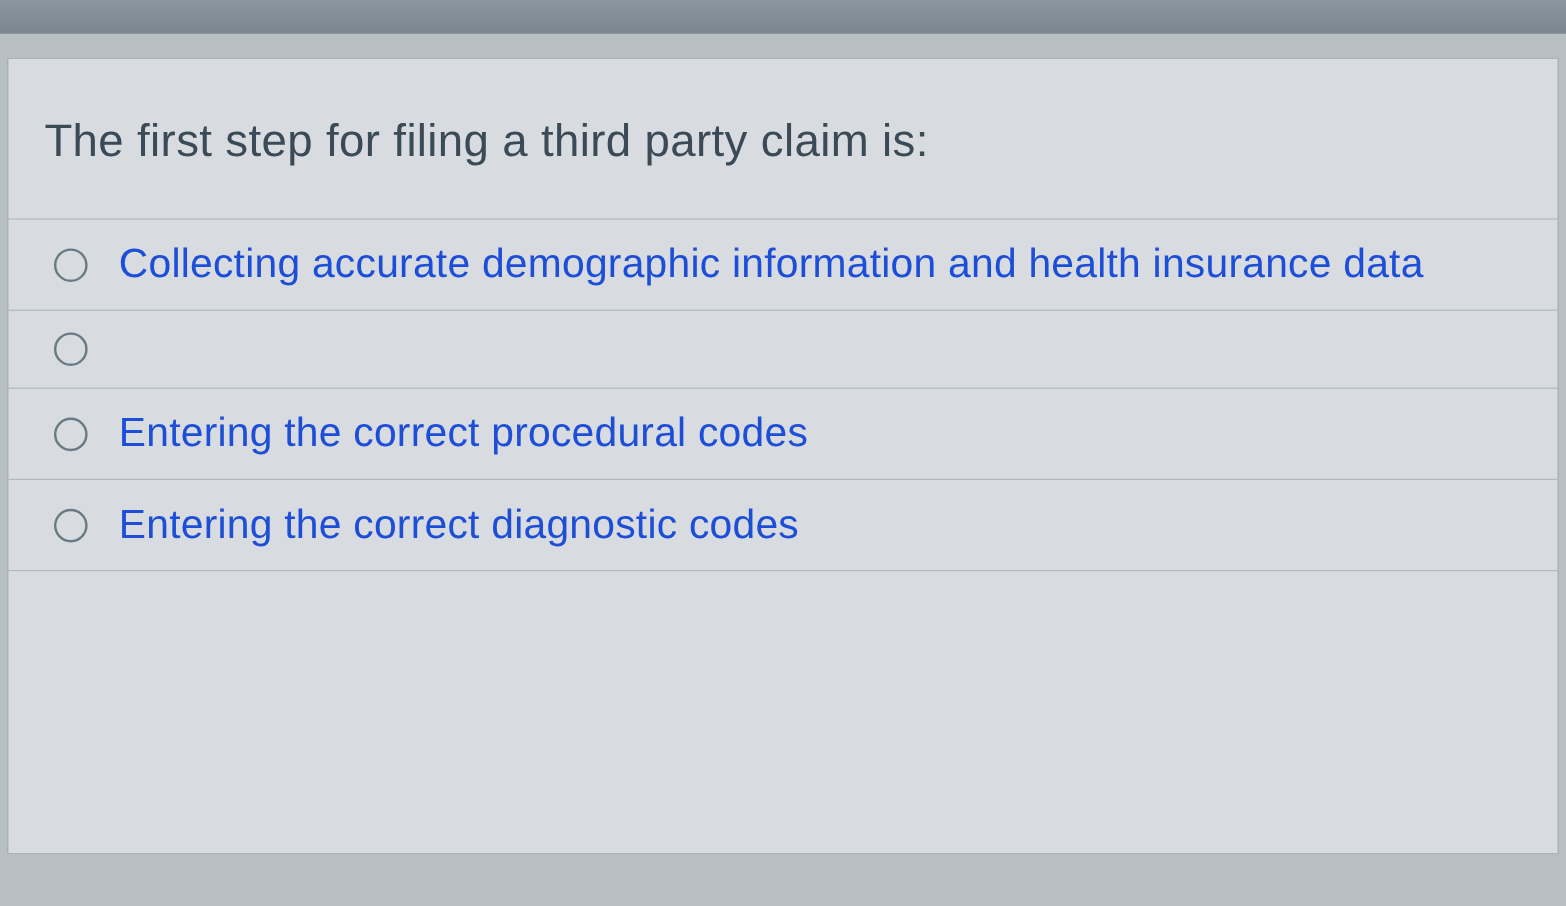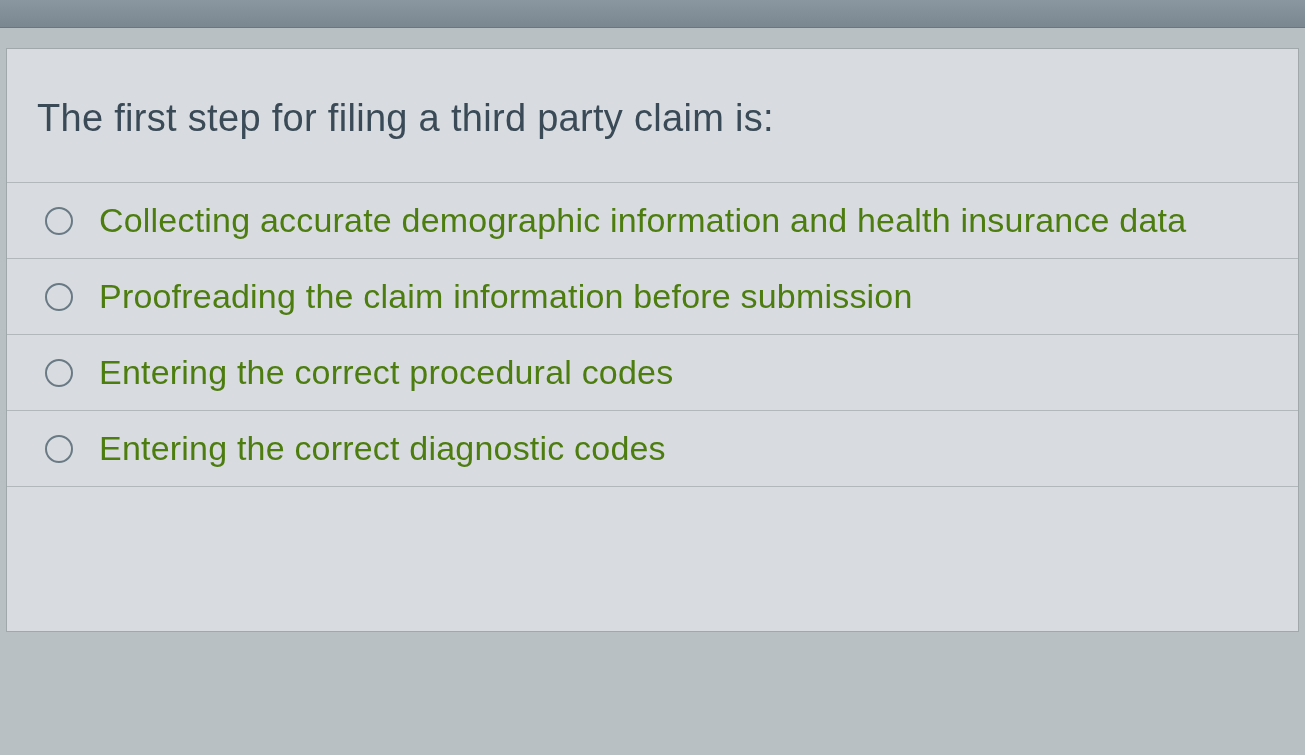--- a/index.html
+++ b/index.html
@@ -17,21 +17,21 @@
     }
     .top-bar {
       height: 28px;
       background: linear-gradient(to bottom, #8a96a0, #7a8690);
       border-bottom: 1px solid #6a7680;
     }
     .question-card {
       background: #d8dce0;
       margin: 20px 6px 6px 6px;
       border: 1px solid #a0a8ac;
-      height: 584px;
+      height: 664px;
     }
     .question-text {
       padding: 48px 30px 42px 30px;
       font-size: 38px;
       color: #3a4a56;
       font-weight: 400;
       letter-spacing: 0.3px;
     }
     .options {
       border-top: 1px solid #b0b8bc;
@@ -47,40 +47,39 @@
       width: 28px;
       height: 28px;
       border: 2.5px solid #6a7a85;
       border-radius: 50%;
       margin-right: 26px;
       flex-shrink: 0;
       background: transparent;
     }
     .option-label {
       font-size: 34px;
-      color: #4d7c0f;
+      color: #1d4ed8;
       font-weight: 400;
       letter-spacing: 0.2px;
     }
   </style>
 </head>
 <body>
 
 <div class="top-bar"></div>
 
 <div class="question-card">
   <div class="question-text">The first step for filing a third party claim is:</div>
   <div class="options">
     <label class="option-row">
       <span class="radio-circle"></span>
       <span class="option-label">Collecting accurate demographic information and health insurance data</span>
     </label>
     <label class="option-row">
       <span class="radio-circle"></span>
-      <span class="option-label">Proofreading the claim information before submission</span>
     </label>
     <label class="option-row">
       <span class="radio-circle"></span>
       <span class="option-label">Entering the correct procedural codes</span>
     </label>
     <label class="option-row">
       <span class="radio-circle"></span>
       <span class="option-label">Entering the correct diagnostic codes</span>
     </label>
   </div>

